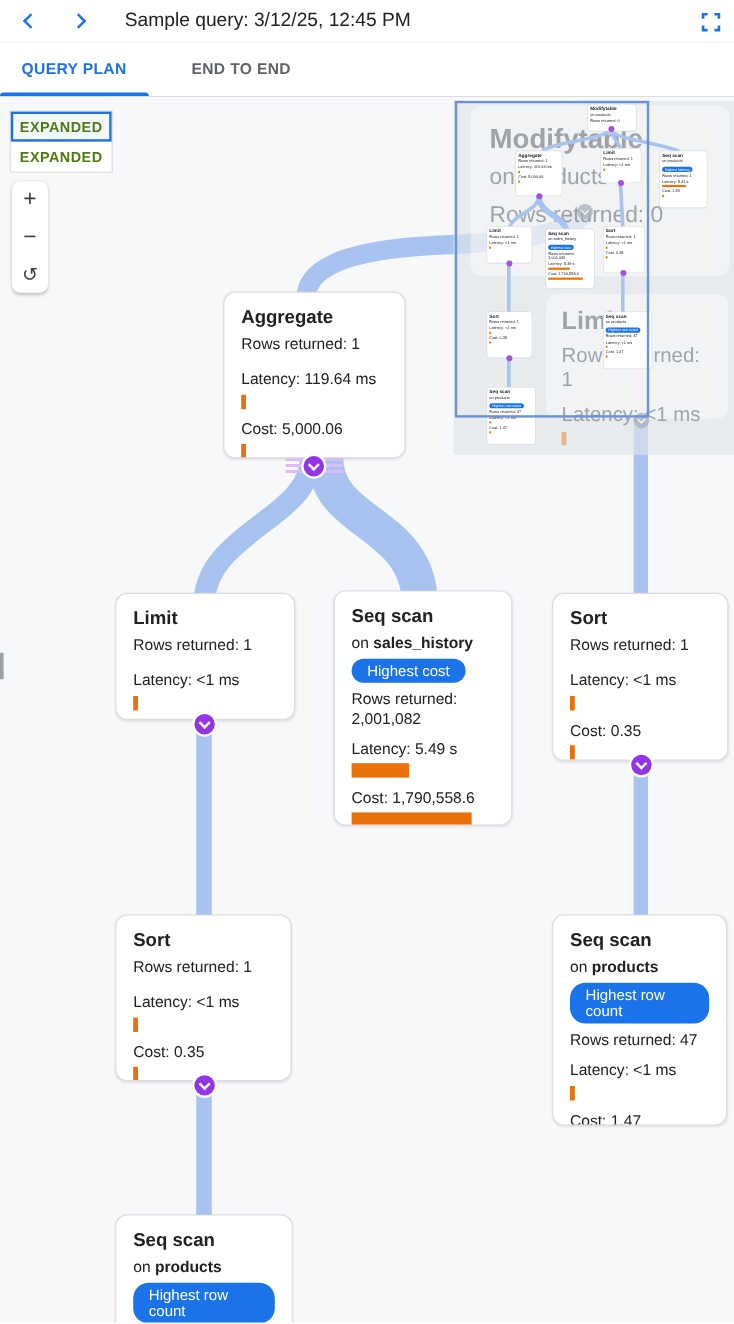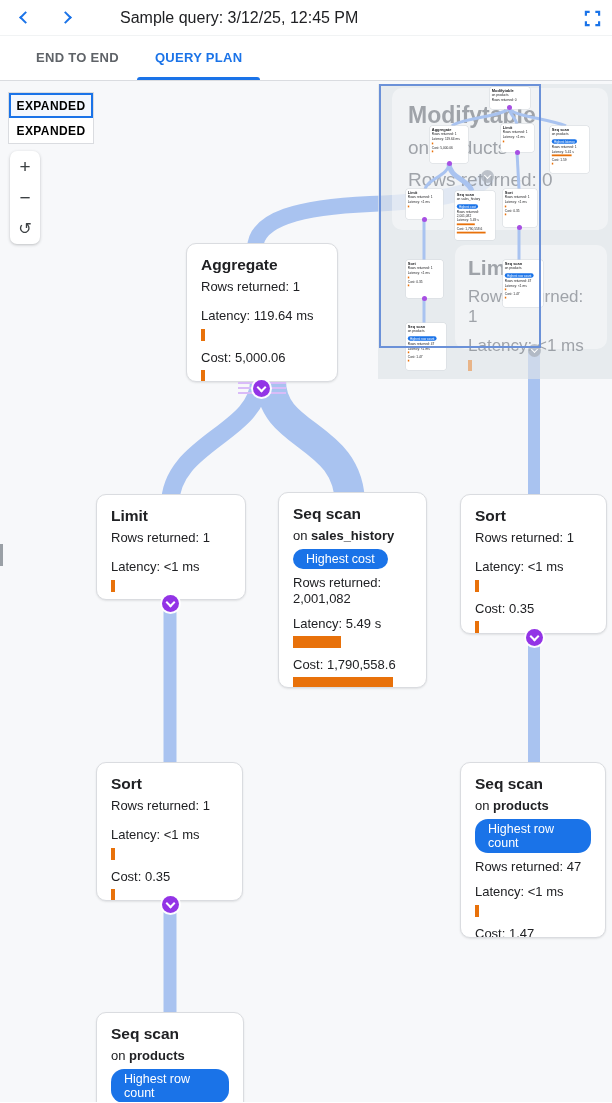--- a/index.html
+++ b/index.html
@@ -5,21 +5,21 @@
   * { margin:0; padding:0; box-sizing:border-box; }
   html,body { width:612px; height:1103px; overflow:hidden; background:#fff;
     font-family:"Liberation Sans","DejaVu Sans",sans-serif; color:#202124; }
 
   
   .hdr { height:36px; display:flex; align-items:center; background:#fff; position:relative; border-bottom:1px solid #f1f3f4;}
   .navbtn { width:30px; height:30px; display:flex; align-items:center; justify-content:center; cursor:pointer; margin-left:10px;}
   .chev { width:9px; height:9px; border-left:2.4px solid #1a73e8; border-bottom:2.4px solid #1a73e8; display:block;}
   .chev.left  { transform:rotate(45deg); }
   .chev.right { transform:rotate(-135deg); }
-  .hdr-title { font-size:16px; margin-left:40px; color:#202124; }
+  .hdr-title { font-size:16px; margin-left:24px; color:#202124; }
   .fsbtn { position:absolute; right:10px; top:8px; width:20px; height:20px; display:flex; align-items:center; justify-content:center;}
 
   
   .tabs { height:45px; background:#fff; border-bottom:1px solid #dadce0; display:flex; align-items:flex-end; }
   .tab { font-size:13px; font-weight:bold; letter-spacing:.3px; padding:0 18px; height:45px; display:flex; align-items:center; position:relative; }
   .tab.active { color:#1a73e8; }
   .tab.active::after { content:""; position:absolute; left:0; right:0; bottom:0; height:3px; background:#1a73e8; border-radius:3px 3px 0 0; }
   .tab.idle { color:#5f6368; margin-left:18px; }
 
   
@@ -43,21 +43,21 @@
   .chevbtn .c { width:7px; height:7px; border-left:2px solid #fff; border-bottom:2px solid #fff; transform:rotate(-45deg); margin-top:-3px;}
   .stripes { position:absolute; width:48px; height:13px; z-index:3;
              background:repeating-linear-gradient(to bottom,#d9bcf8 0 2px,rgba(0,0,0,0) 2px 5px); }
   .ghostchev { position:absolute; width:13px; height:13px; border-radius:50%; background:rgba(170,176,186,.75);
                display:flex; align-items:center; justify-content:center;}
   .ghostchev .c { width:5px; height:5px; border-left:1.6px solid #fff; border-bottom:1.6px solid #fff; transform:rotate(-45deg); margin-top:-2px;}
 
   
   .modegrp { position:absolute; left:8px; top:11px; width:86px; background:#fff; border:1px solid #dadce0; z-index:6; }
   .modebtn { height:25px; display:flex; align-items:center; justify-content:center; font-size:12px; font-weight:bold;
-             letter-spacing:.4px; color:#000000; cursor:pointer; }
+             letter-spacing:.4px; color:#4d7c0f; cursor:pointer; }
   .modebtn.sel { border:2px solid #1a73e8; background:#f3f7fe; }
   .zoomcard { position:absolute; left:10px; top:70px; width:30px; background:#fff; border-radius:7px;
               box-shadow:0 1px 3px rgba(60,64,67,.3); z-index:6; }
   .zbtn { height:31px; display:flex; align-items:center; justify-content:center; font-size:19px; color:#3c4043; cursor:pointer; }
 
   
   .scrollnub { position:absolute; left:0; top:463px; width:3px; height:22px; background:#9aa0a6; z-index:7; }
 
   
   .overlay { position:absolute; left:378px; top:3px; width:234px; height:295px; background:rgba(223,227,232,.65); z-index:5; }
@@ -91,22 +91,22 @@
         <path d="M2 6 V2 H6"></path>
           <path d="M12 2 H16 V6"></path>
           <path d="M16 12 V16 H12"></path>
           <path d="M6 16 H2 V12"></path>
       </g>
     </svg>
   </div>
 </div>
 
 <div class="tabs">
+  <div class="tab active">QUERY PLAN</div>
   <div class="tab idle">END TO END</div>
-  <div class="tab active">QUERY PLAN</div>
 </div>
 
 <div class="canvas">
 
   <svg class="edges" width="612" height="1021" viewBox="0 0 612 1021">
     <g stroke="#a9c3f0" fill="none">
       <path stroke-width="16" d="M 255 168 C 255 138 300 126 370 123 C 452 120 481 108 487 96"></path>
       <path stroke-width="12" d="M 534 268 L 534 424"></path>
       <path stroke-width="18" d="M 259 300 C 259 352 170 362 170 424"></path>
       <path stroke-width="30" d="M 271 300 C 271 358 350 352 350 424"></path>

